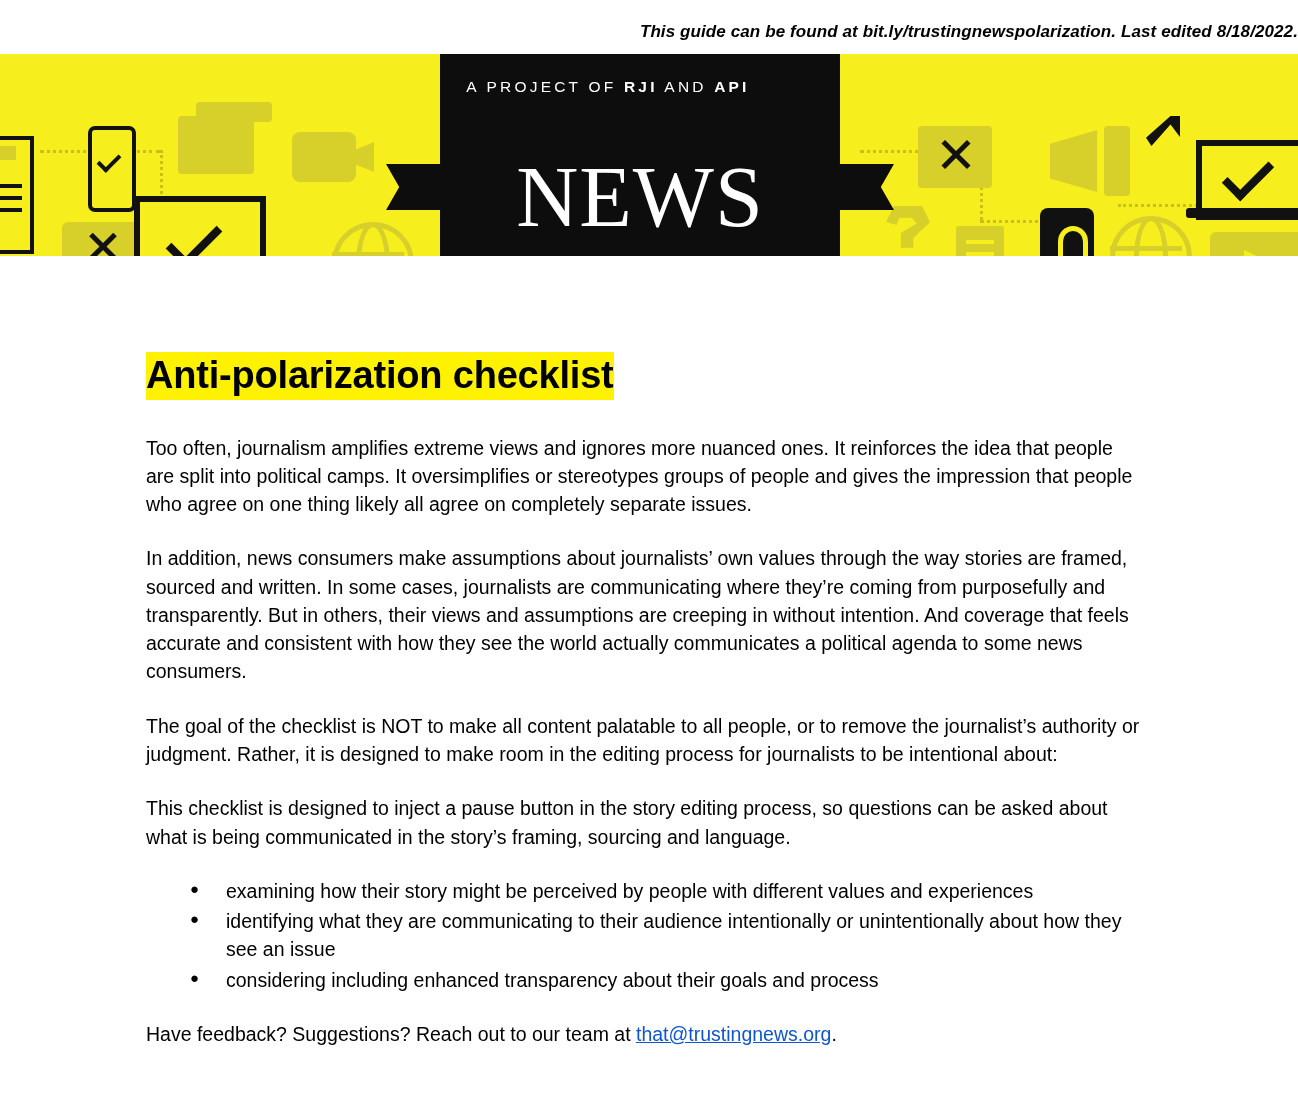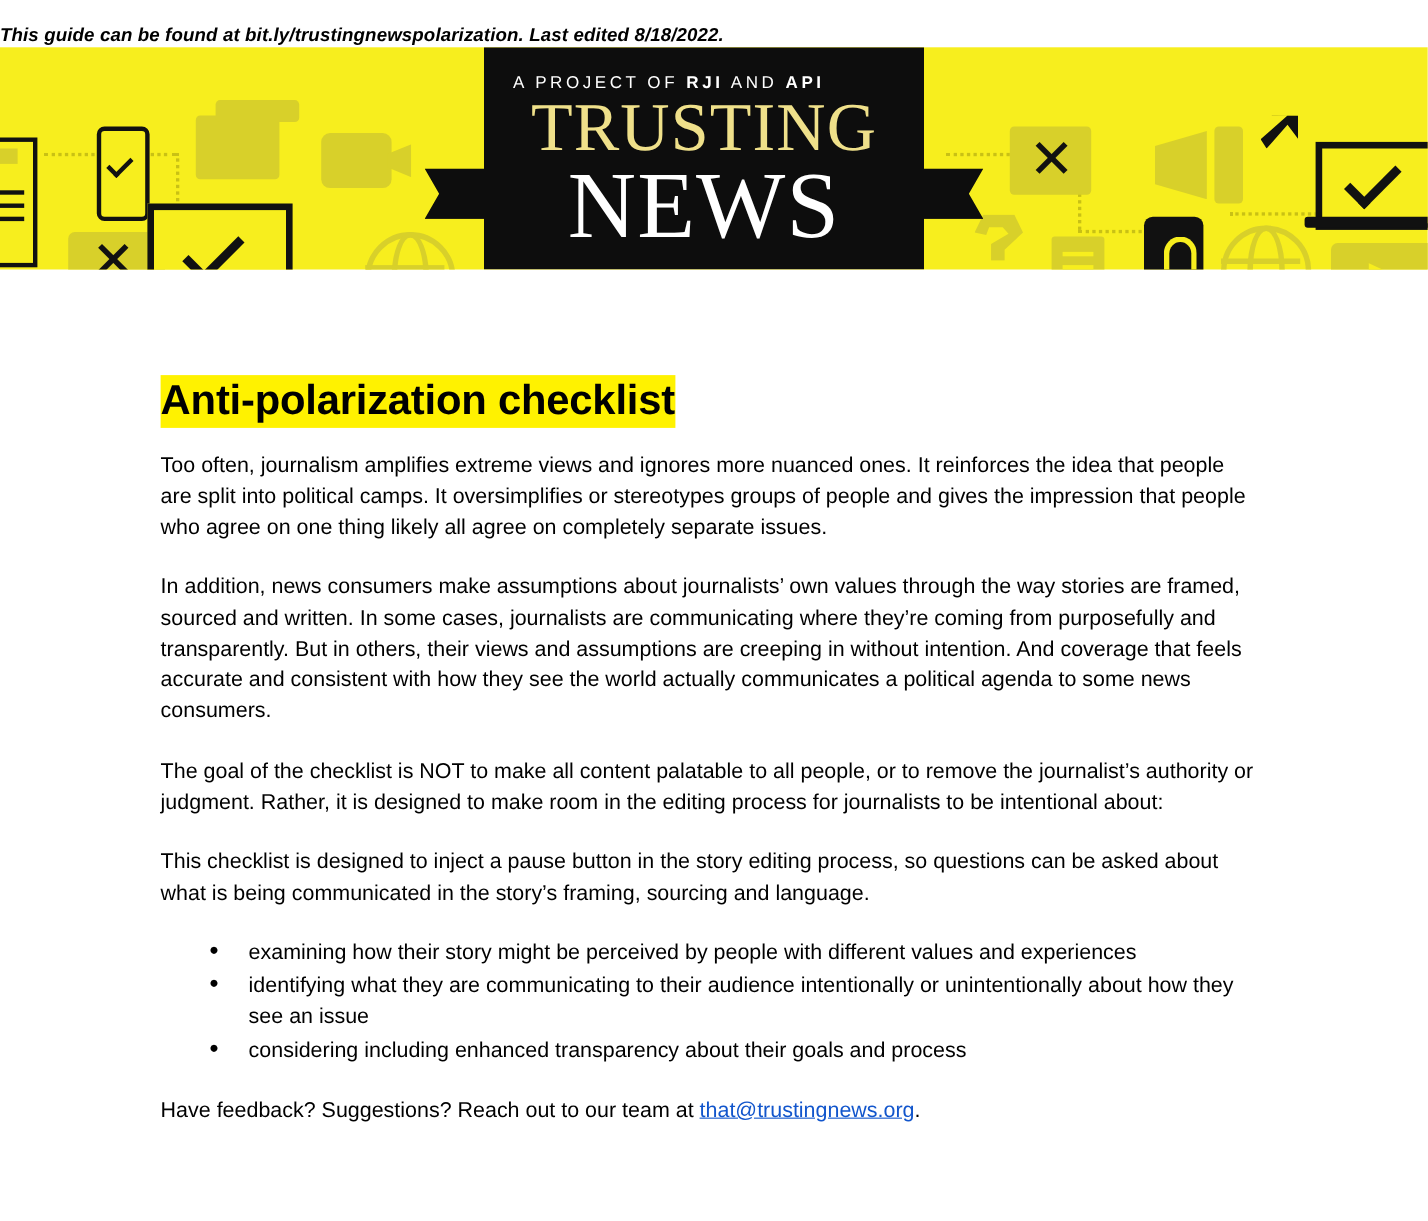--- a/index.html
+++ b/index.html
@@ -11,27 +11,27 @@
     width: 1298px;
     height: 1110px;
     font-family: "Liberation Sans", sans-serif;
     color: #000000;
     position: relative;
     overflow: hidden;
   }
 
   
   .top-note {
-    text-align: left;
+    text-align: right;
     font-style: italic;
     font-weight: bold;
     font-size: 17px;
     line-height: 1.3;
     padding-top: 21px;
-    padding-bottom: 0;
+    padding-bottom: 11px;
     letter-spacing: 0.1px;
   }
 
   
   .banner {
     position: relative;
     width: 1298px;
     height: 202px;
     background: #f7ee1e;
     overflow: hidden;
@@ -118,21 +118,21 @@
 
   
   .doc {
     padding: 96px 150px 0 146px;
     font-size: 19.5px;
     line-height: 1.45;
   }
   h1.title {
     font-size: 38px;
     font-weight: bold;
-    margin: 0 0 20px 0;
+    margin: 0 0 34px 0;
     display: inline-block;
     background: #fff200;
     line-height: 1.25;
     letter-spacing: -0.2px;
   }
   .doc p {
     margin: 0 0 26px 0;
     max-width: 1000px;
   }
   ul.goals {
@@ -198,21 +198,20 @@
   <div class="bn-ico olive" style="left:352px; top:88px; width:22px; height:30px; clip-path:polygon(100% 0,100% 100%,0 70%,0 30%);"></div>
 
   <div class="bn-ico" style="left:332px; top:168px; width:72px; height:72px; border:5px solid #d8d02a; border-radius:50%;"></div>
   <div class="bn-ico" style="left:356px; top:168px; width:24px; height:72px; border:5px solid #d8d02a; border-radius:50%;"></div>
   <div class="bn-ico" style="left:332px; top:198px; width:72px; height:5px; background:#d8d02a;"></div>
 
   <div class="flag-left"></div>
   <div class="flag-right"></div>
   <div class="banner-center">
     <div class="banner-kicker"><span>A PROJECT OF </span><b>RJI</b><span> AND </span><b>API</b></div>
-    <div class="banner-word1">TRUSTING</div>
     <div class="banner-word2">NEWS</div>
   </div>
 
   <div class="bn-ico olive" style="left:918px; top:72px; width:74px; height:62px; border-radius:4px;"></div>
   <div class="bn-ico" style="left:938px; top:98px; width:36px; height:5px; background:#111; transform:rotate(45deg);"></div>
   <div class="bn-ico" style="left:938px; top:98px; width:36px; height:5px; background:#111; transform:rotate(-45deg);"></div>
 
   <div class="bn-ico olive" style="left:886px; top:152px; width:44px; height:58px; clip-path:polygon(18% 0,82% 0,100% 28%,62% 55%,62% 72%,34% 72%,34% 46%,70% 30%,58% 20%,30% 20%,24% 32%,0 28%);"></div>
 
   <div class="bn-ico olive" style="left:956px; top:172px; width:48px; height:62px; border-radius:3px;"></div>

